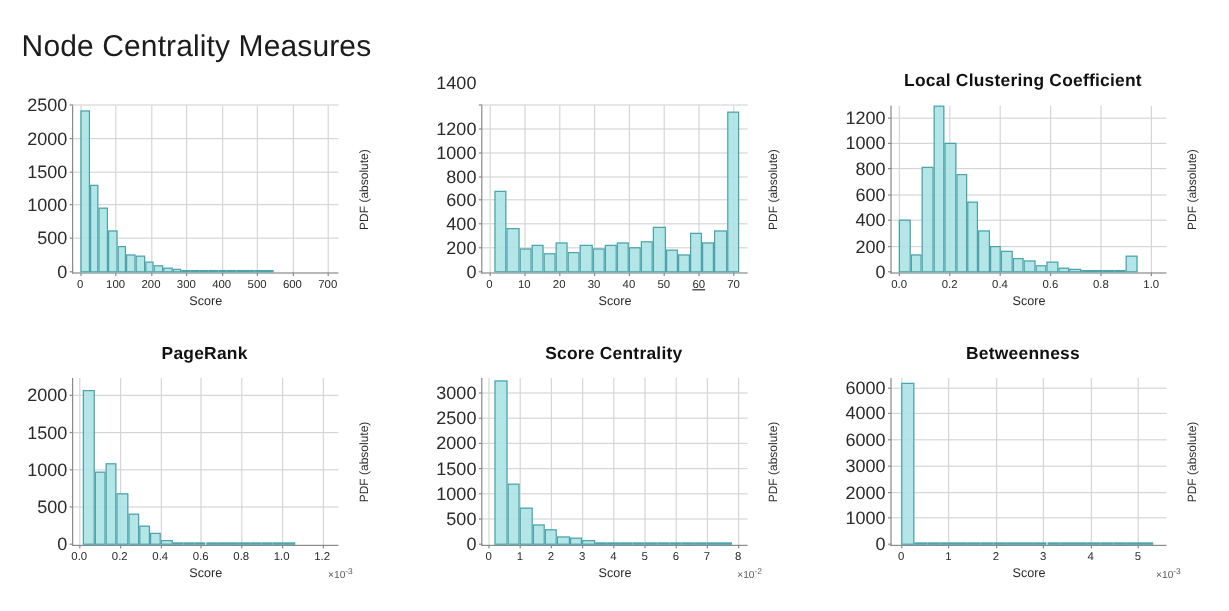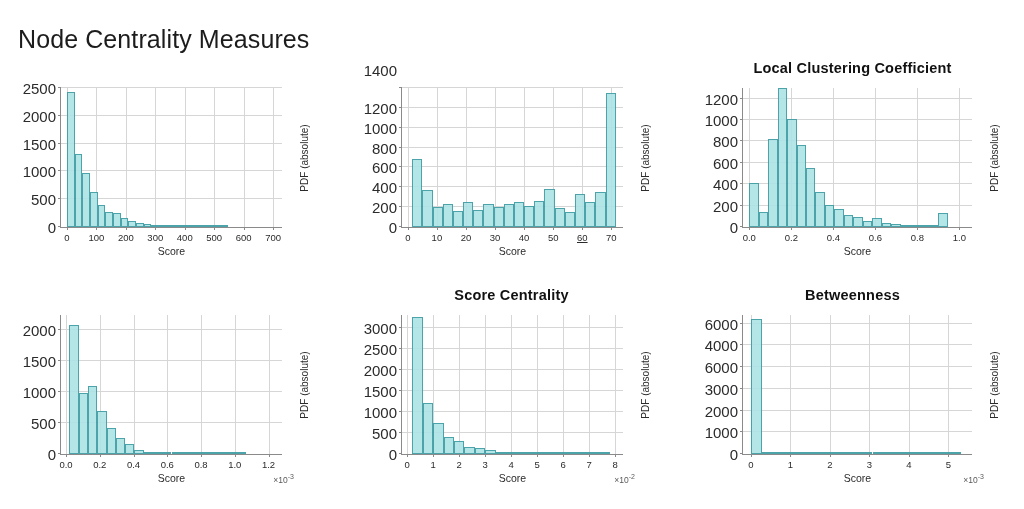--- a/index.html
+++ b/index.html
@@ -382,20 +382,21 @@
             <div class="bar" style="left: 185.931px; width: 9.45413px; height: 1px;"></div>
             <div class="bar" style="left: 195.385px; width: 9.45413px; height: 13.9px;"></div>
           </div>
           <div class="xlabel">Score</div>
           <div class="ylabel-right">PDF (absolute)</div>
         </div>
     </div>
   </div>
 
   <div class="panel">
+    <div class="panel-title">PageRank</div>
     <div class="plot-wrap">
       <div class="axes">
           <div class="ytick" style="bottom: 0px; transform: translateY(50%);">0</div>
           <div class="ytick-mark" style="bottom: 0px;"></div>
           <div class="gl-h" style="bottom: 30.8889px;"></div>
           <div class="ytick" style="bottom: 30.8889px; transform: translateY(50%);">500</div>
           <div class="ytick-mark" style="bottom: 30.8889px;"></div>
           <div class="gl-h" style="bottom: 61.7778px;"></div>
           <div class="ytick" style="bottom: 61.7778px; transform: translateY(50%);">1000</div>
           <div class="ytick-mark" style="bottom: 61.7778px;"></div>

